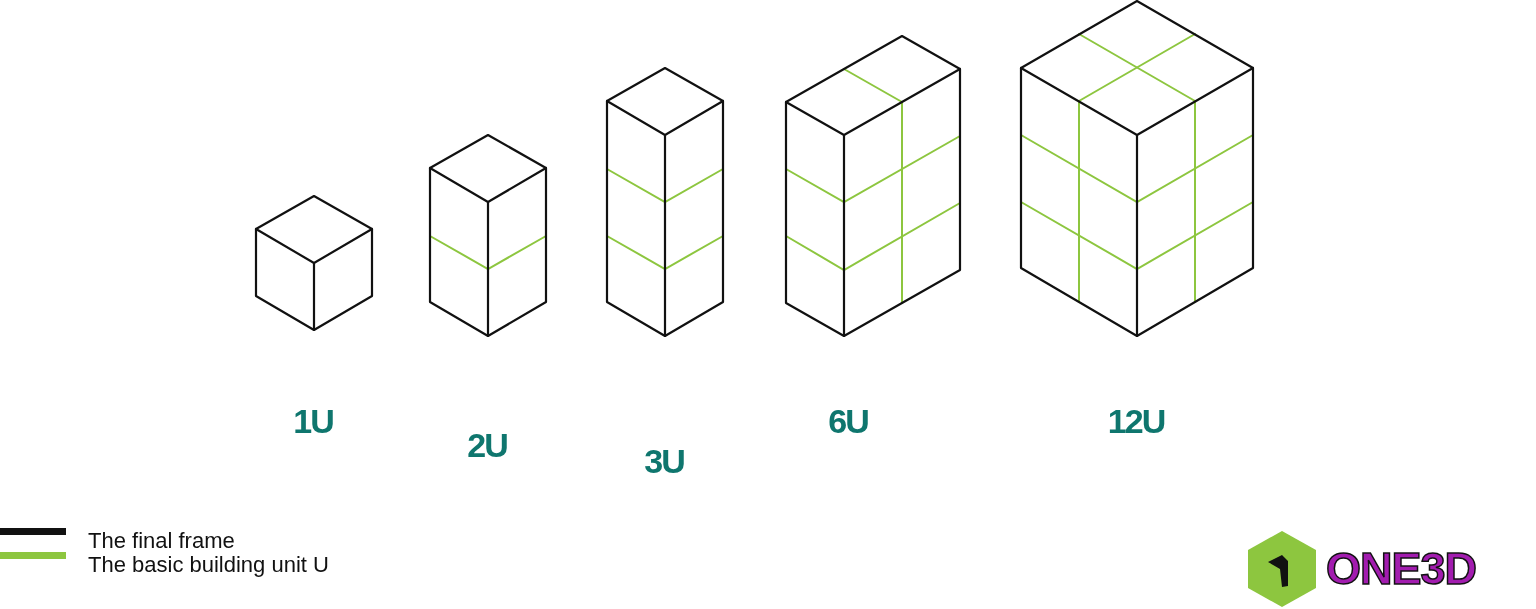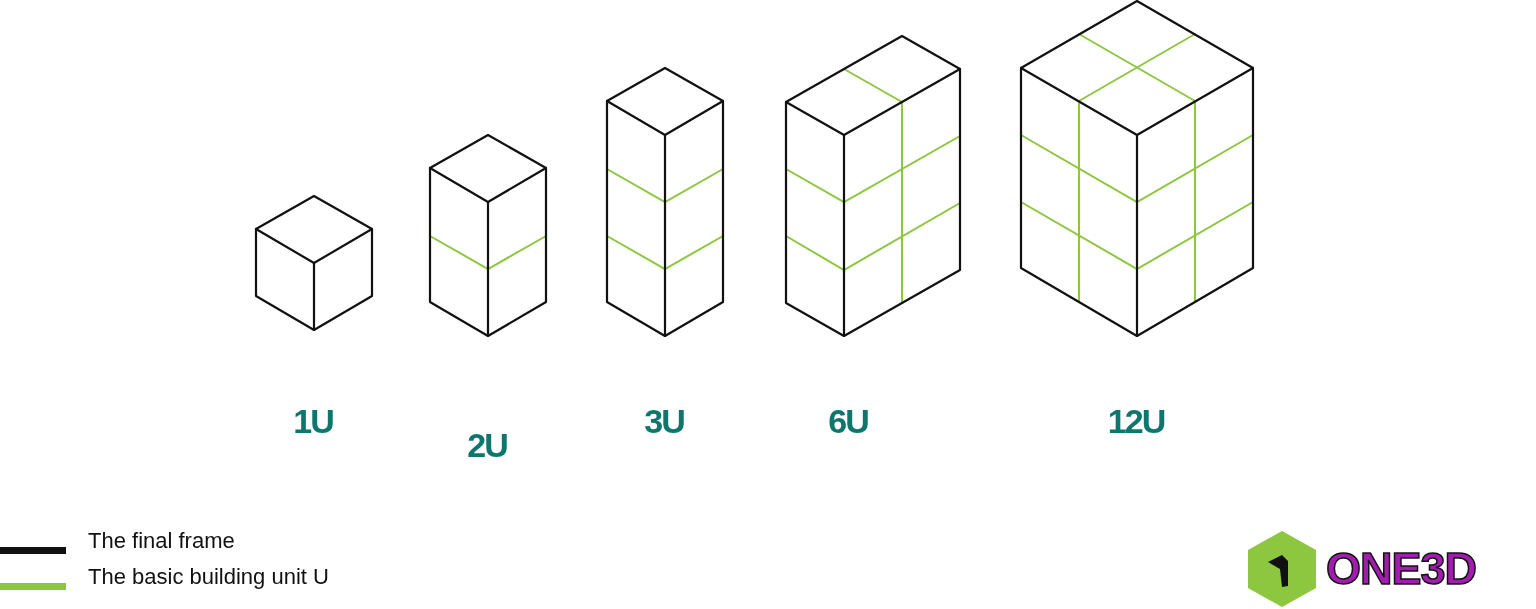--- a/index.html
+++ b/index.html
@@ -3,21 +3,21 @@
 <meta charset="utf-8">
 <style>
   html, body { margin: 0; padding: 0; background: #ffffff; }
   body { width: 1536px; height: 609px; position: relative; overflow: hidden;
          font-family: "Liberation Sans", sans-serif; }
   #stage { position: absolute; left: 0; top: 0; width: 1536px; height: 609px; }
   .frame { stroke: #111111; stroke-width: 2.2; fill: none; stroke-linejoin: round; stroke-linecap: round; }
   .unit  { stroke: #8dc63f; stroke-width: 2; fill: none; stroke-linecap: round; }
   .label { position: absolute; font-family: "Liberation Sans", sans-serif; font-weight: 700;
            font-size: 34px; color: #0f766e; letter-spacing: -2px; transform: translateX(-50%); top: 402px; }
-  .legend-row { position: absolute; left: 0; display: flex; align-items: flex-end; }
+  .legend-row { position: absolute; left: 0; display: flex; align-items: flex-start; }
   .legend-swatch { width: 66px; height: 7px; }
   .legend-text { margin-left: 22px; font-size: 22px; color: #111; font-family: "Liberation Sans", sans-serif; }
   .logo { position: absolute; left: 1248px; top: 531px; display: flex; align-items: center; }
   .logo-text { font-family: "Liberation Sans", sans-serif; font-weight: 900; font-size: 45px;
                color: #a21caf; margin-left: 10px; letter-spacing: -1px; -webkit-text-stroke: 1.5px #111; }
 </style>
 </head>
 <body>
 
 <svg id="stage" viewBox="0 0 1536 609" width="1536" height="609">
@@ -59,30 +59,30 @@
         <path d="M1021,68 L1137,1 L1253,68 L1253,268 L1137,336 L1021,268 Z" class="frame"></path>
         <path d="M1021,68 L1137,135 L1253,68" class="frame"></path>
         <path d="M1137,135 L1137,336" class="frame"></path>
       </g>
     </g>
 </svg>
 
 <div id="labels">
     <div class="label" style="left: 313px;">1U</div>
     <div class="label" style="left: 487px; margin-top: 24px;">2U</div>
-    <div class="label" style="left: 664px;">3U</div>
+    <div class="label" style="left: 664px; margin-top: 40px;">3U</div>
     <div class="label" style="left: 848px; text-align: center;">6U</div>
     <div class="label" style="left: 1136px; text-align: center;">12U</div>
   </div>
 
 <div class="legend-row" style="top:528px;">
   <div class="legend-swatch" style="background:#111111;"></div>
   <span class="legend-text">The final frame</span>
 </div>
-<div class="legend-row" style="top:564px;">
+<div class="legend-row" style="top:552px;">
   <div class="legend-swatch" style="background:#8dc63f;"></div>
   <span class="legend-text">The basic building unit U</span>
 </div>
 
 <div class="logo">
   <svg width="68" height="76" viewBox="0 0 68 76">
     <polygon points="34,0 68,19 68,57 34,76 0,57 0,19" fill="#8dc63f"></polygon>
     <polygon points="20,31 34,24 40,30 40,55 34,56 32,38" fill="#111111"></polygon>
   </svg>
   <span class="logo-text">ONE3D</span>

